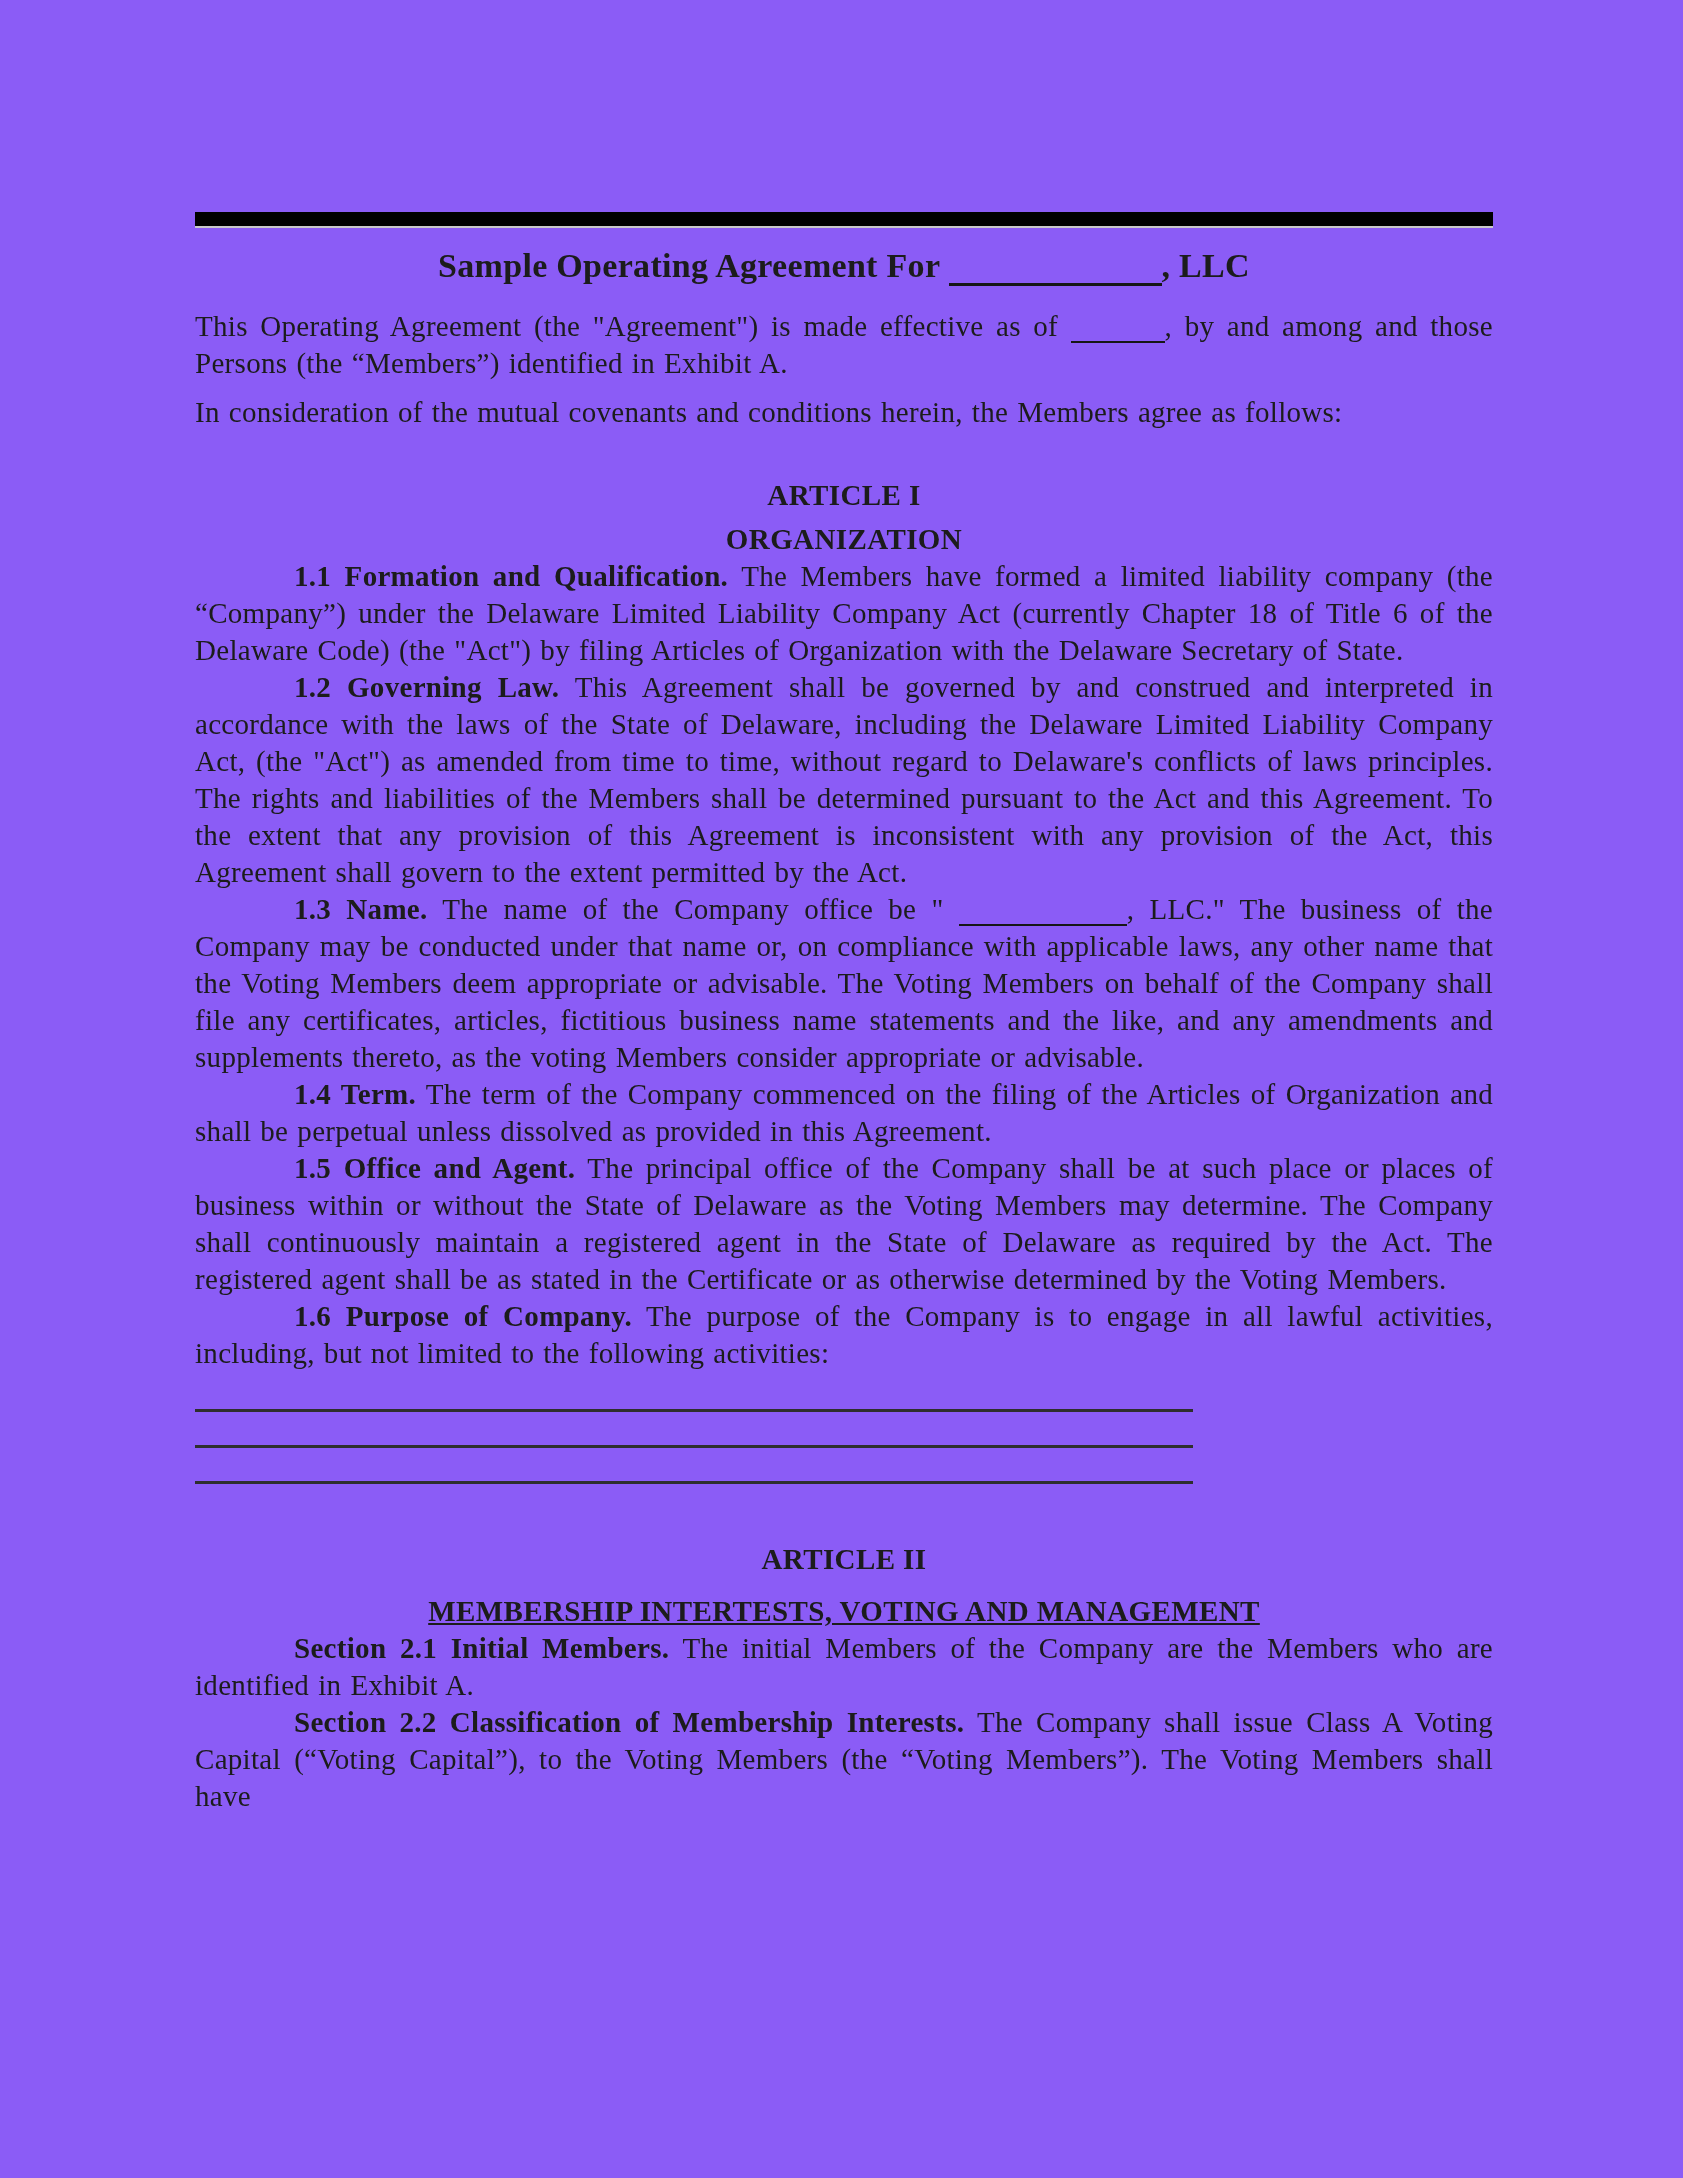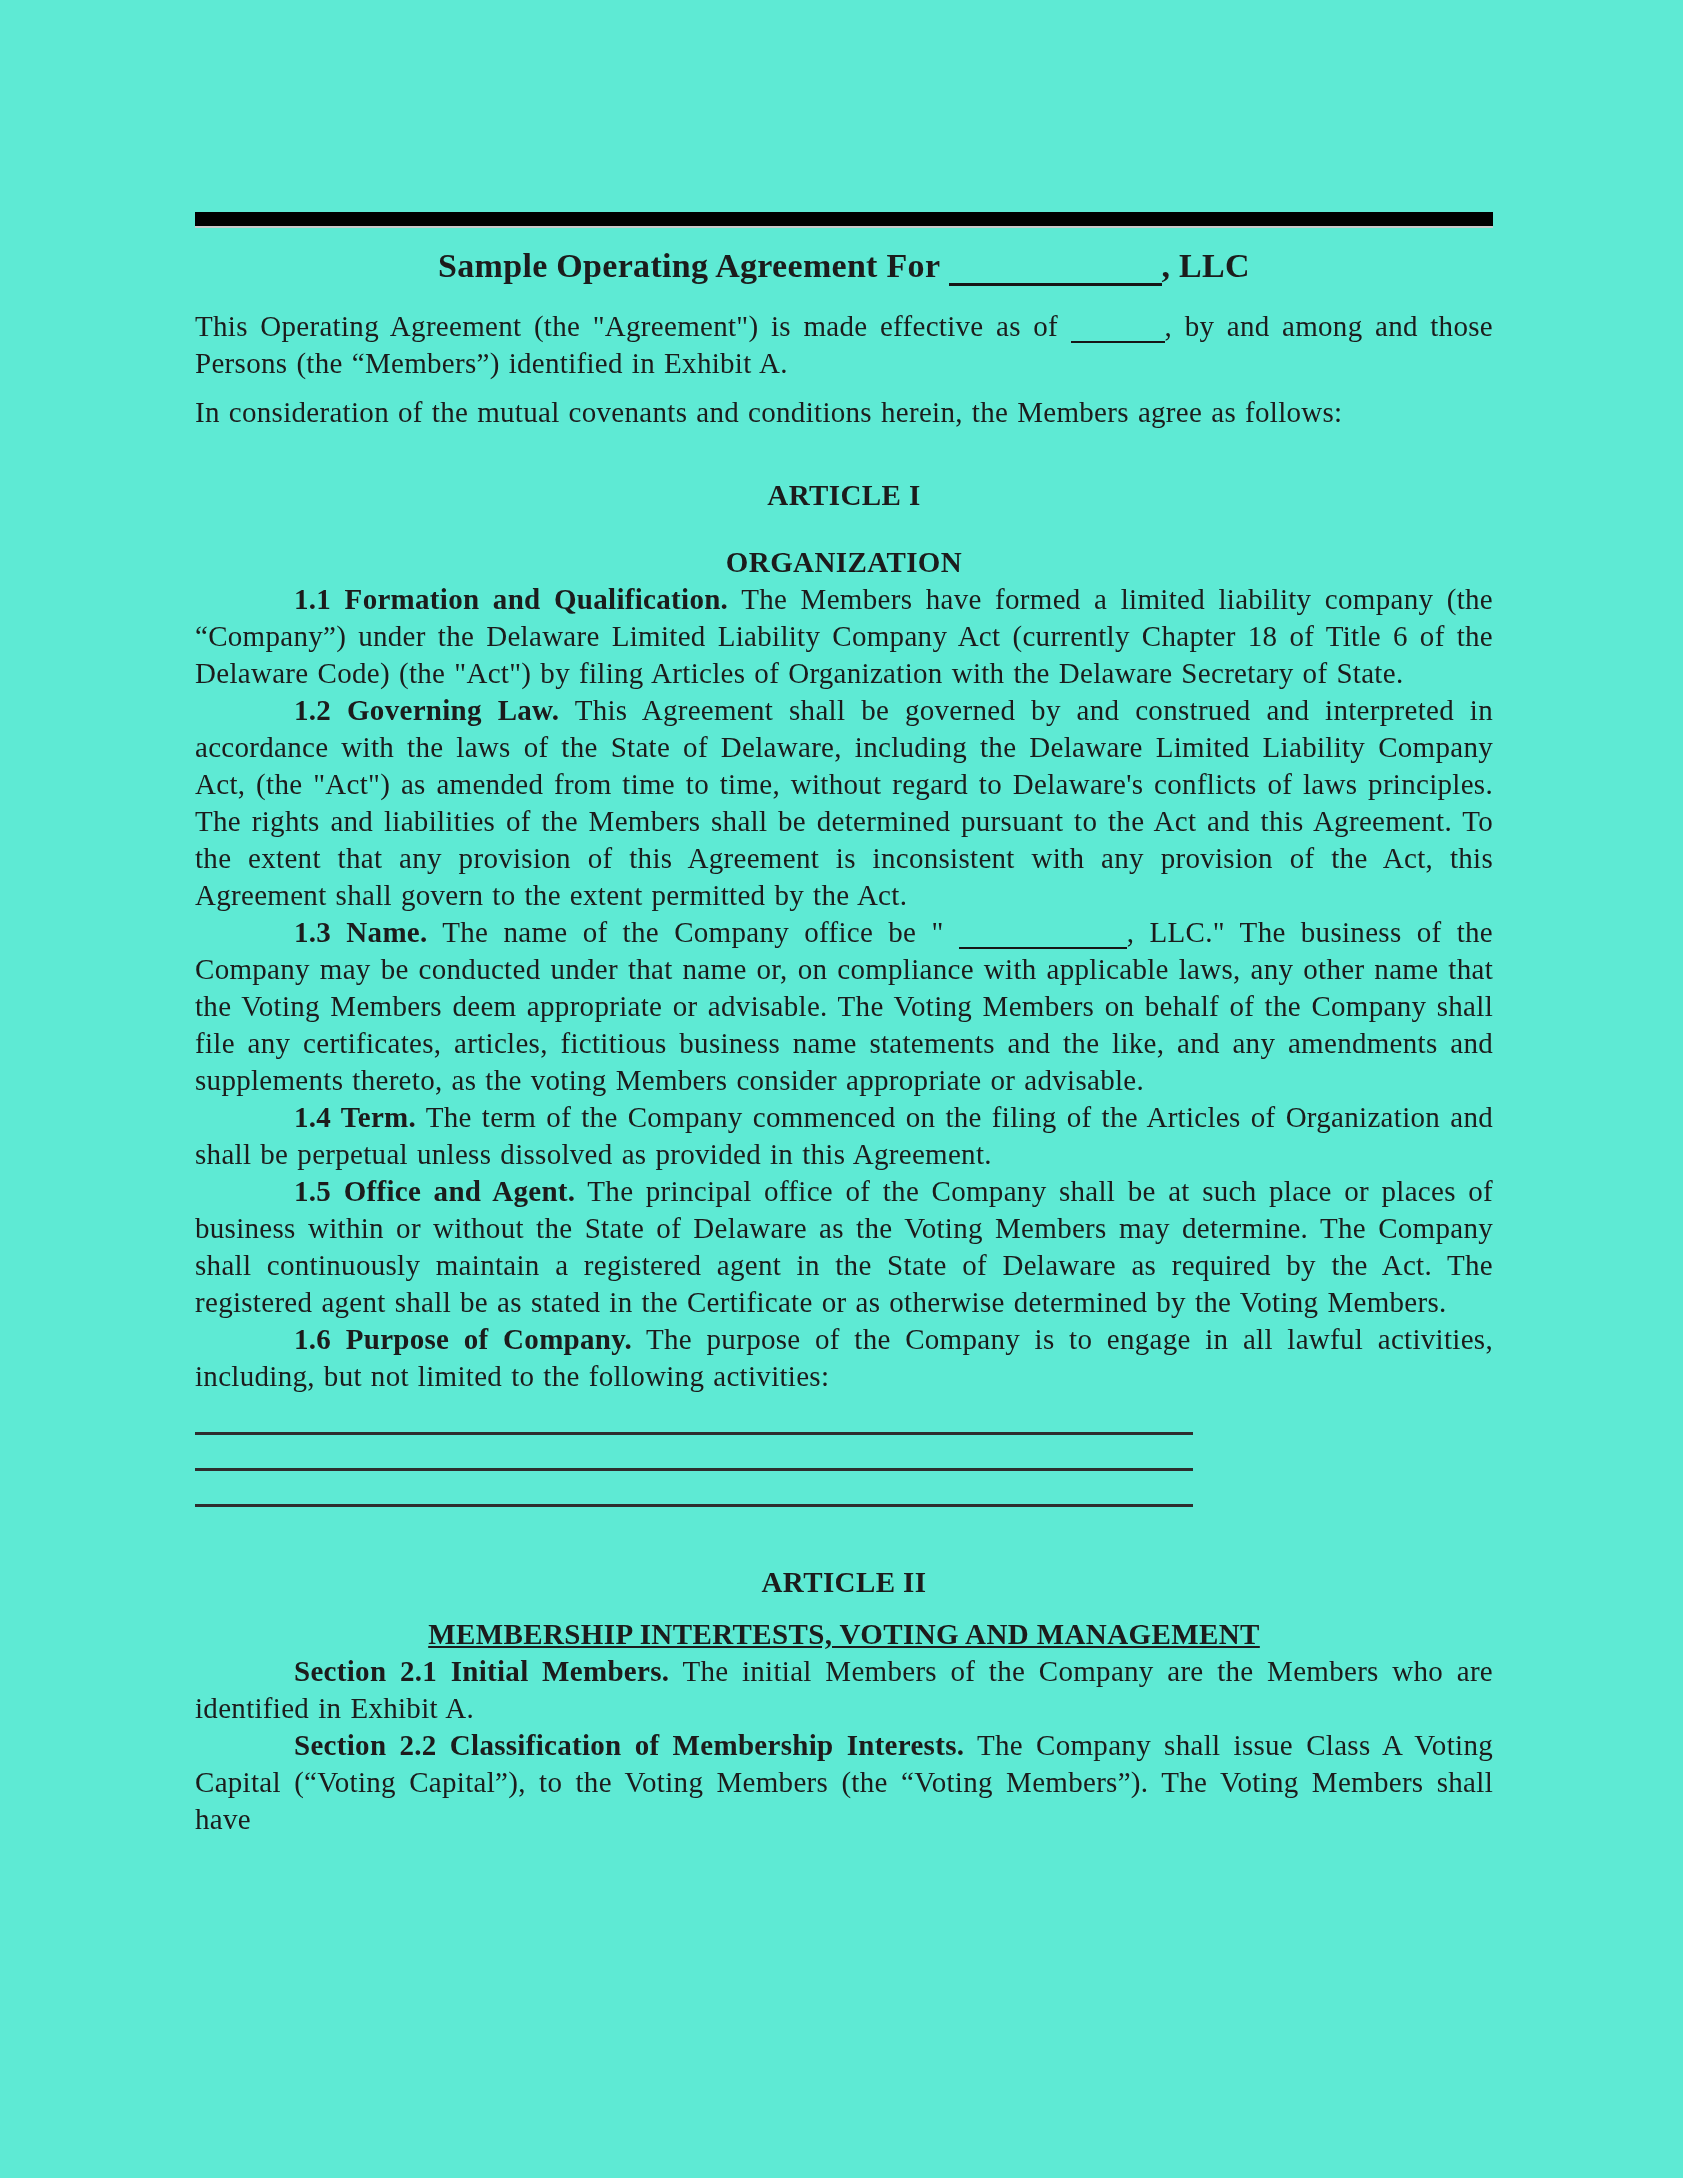--- a/index.html
+++ b/index.html
@@ -5,21 +5,21 @@
   html, body {
     margin: 0;
     padding: 0;
     background: #ffffff;
   }
   .page {
     position: relative;
     width: 1683px;
     height: 2178px;
     box-sizing: border-box;
-    background: #5eead4;
+    background: #8b5cf6;
     padding: 212px 190px 0 195px;
     font-family: "Liberation Serif", "DejaVu Serif", serif;
     color: #1c1c1c;
     overflow: hidden;
   }
   .top-rule {
     height: 14px;
     background: #000000;
     border-bottom: 2px solid #c9c9c9;
   }
@@ -52,21 +52,21 @@
   p.indented { text-indent: 99px; }
   .lead { font-weight: bold; }
   .article-heading {
     font-size: 29px;
     line-height: 38px;
     font-weight: bold;
     text-align: center;
     letter-spacing: 0.4px;
   }
   .a1-head   { margin-top: 45px; }
-  .a1-sub    { margin-top: 29px; }
+  .a1-sub    { margin-top: 6px; }
   .a2-head   { margin-top: 56px; }
   .a2-sub    { margin-top: 14px; text-decoration: underline; }
   .s11 { margin-top: 15px; }
   .s12 { margin-top: 14px; }
   .s13 { margin-top: 10px; }
   .s14 { margin-top: 10px; }
   .s15 { margin-top: 10px; }
   .s16 { margin-top: 10px; }
   .s21 { margin-top: 15px; }
   .s22 { margin-top: 12px; }

